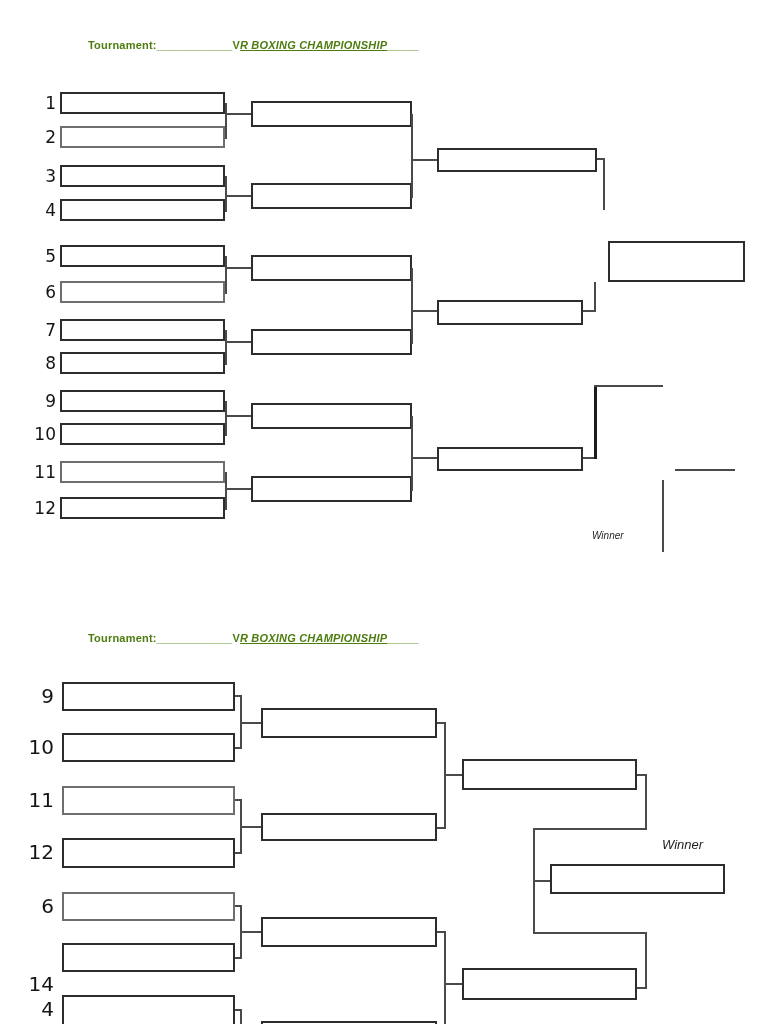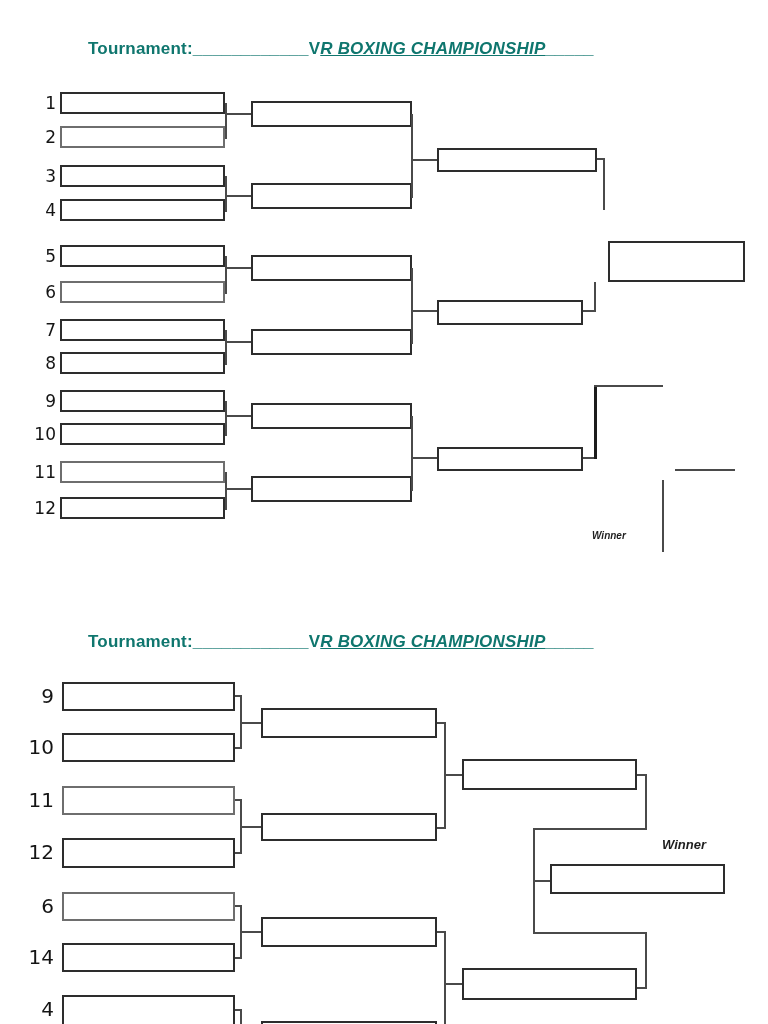--- a/index.html
+++ b/index.html
@@ -7,24 +7,24 @@
         font-family:"Liberation Sans",sans-serif;}
   .box{position:absolute;border:2px solid #2d2d2d;background:#fff;box-sizing:border-box;}
   .box.lt{border-color:#6e6e6e;}
   .hl{position:absolute;height:2px;background:#4a4a4a;}
   .vl{position:absolute;width:2px;background:#4a4a4a;}
   .vl.bold{width:3px;background:#1c1c1c;}
   .num{position:absolute;text-align:right;color:#141414;
        font-family:"DejaVu Sans",sans-serif;}
   .num.p1{width:36px;left:20px;font-size:17px;height:22px;line-height:22px;}
   .num.p2{width:40px;left:14px;font-size:20px;height:29px;line-height:29px;}
-  .title{position:absolute;white-space:nowrap;font-size:17px;font-weight:bold;color:#0f766e;
+  .title{position:absolute;white-space:nowrap;font-size:11px;font-weight:bold;color:#4d7c0f;
          letter-spacing:0.2px;}
   .title .it{font-style:italic;text-decoration:underline;}
-  .winlbl{position:absolute;font-weight:bold;font-style:italic;color:#1f1f1f;white-space:nowrap;}
+  .winlbl{position:absolute;font-weight:normal;font-style:italic;color:#1f1f1f;white-space:nowrap;}
 </style>
 </head>
 <body>
 
 <div class="page">
 
   <div>
 
     <div class="title" style="left:88px;top:39px;"><span>Tournament:</span><span>____________</span><span>V</span><span class="it">R BOXING CHAMPIONSHIP</span><span>_____</span></div>
 
@@ -101,21 +101,21 @@
 
   <div>
 
     <div class="title" style="left:88px;top:632px;"><span>Tournament:</span><span>____________</span><span>V</span><span class="it">R BOXING CHAMPIONSHIP</span><span>_____</span></div>
 
     <div class="num p2" style="top:682px;">9</div>
     <div class="num p2" style="top:733px;">10</div>
     <div class="num p2" style="top:786px;">11</div>
     <div class="num p2" style="top:838px;">12</div>
     <div class="num p2" style="top:892px;">6</div>
-    <div class="num p2" style="top:943px;">14</div>
+    <div class="num p2" style="top:970px;">14</div>
     <div class="num p2" style="top:995px;">4</div>
 
     <div class="box" style="left:62px;top:682px;width:173px;height:29px;"></div>
     <div class="box" style="left:62px;top:733px;width:173px;height:29px;"></div>
     <div class="box lt" style="left:62px;top:786px;width:173px;height:29px;"></div>
     <div class="box" style="left:62px;top:838px;width:173px;height:30px;"></div>
     <div class="box lt" style="left:62px;top:892px;width:173px;height:29px;"></div>
     <div class="box" style="left:62px;top:943px;width:173px;height:29px;"></div>
     <div class="box" style="left:62px;top:995px;width:173px;height:32px;"></div>
 

